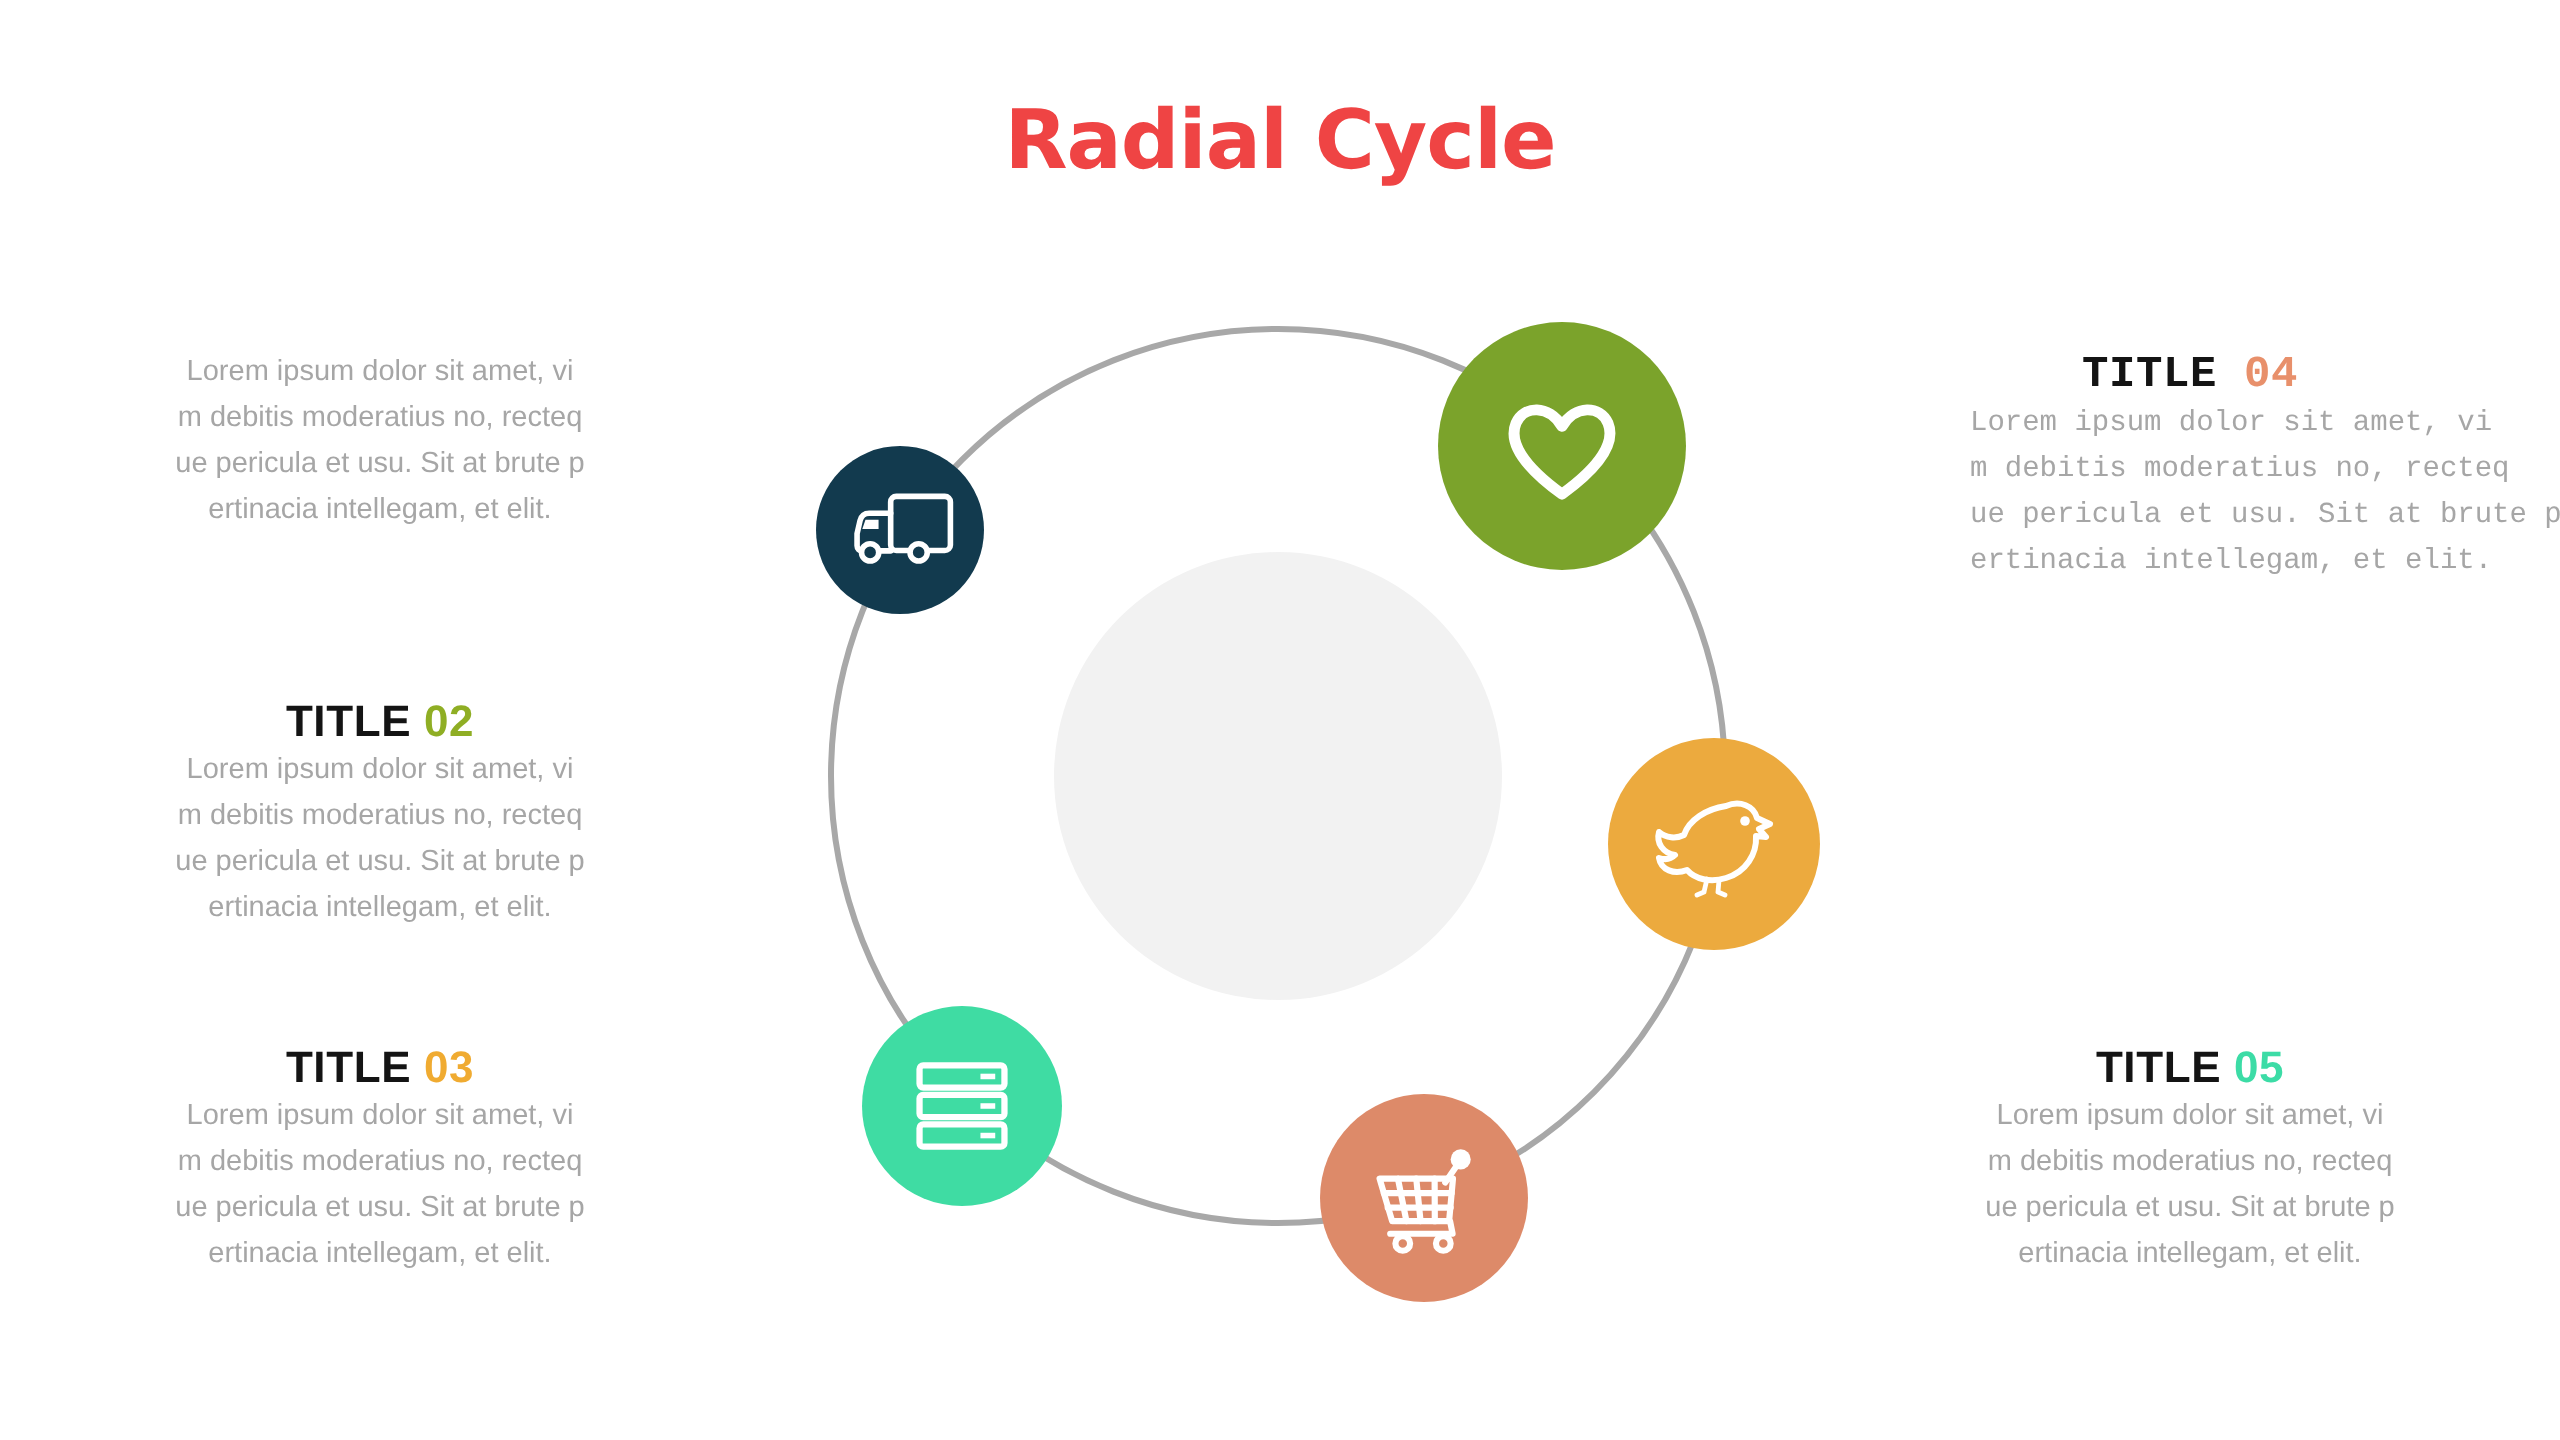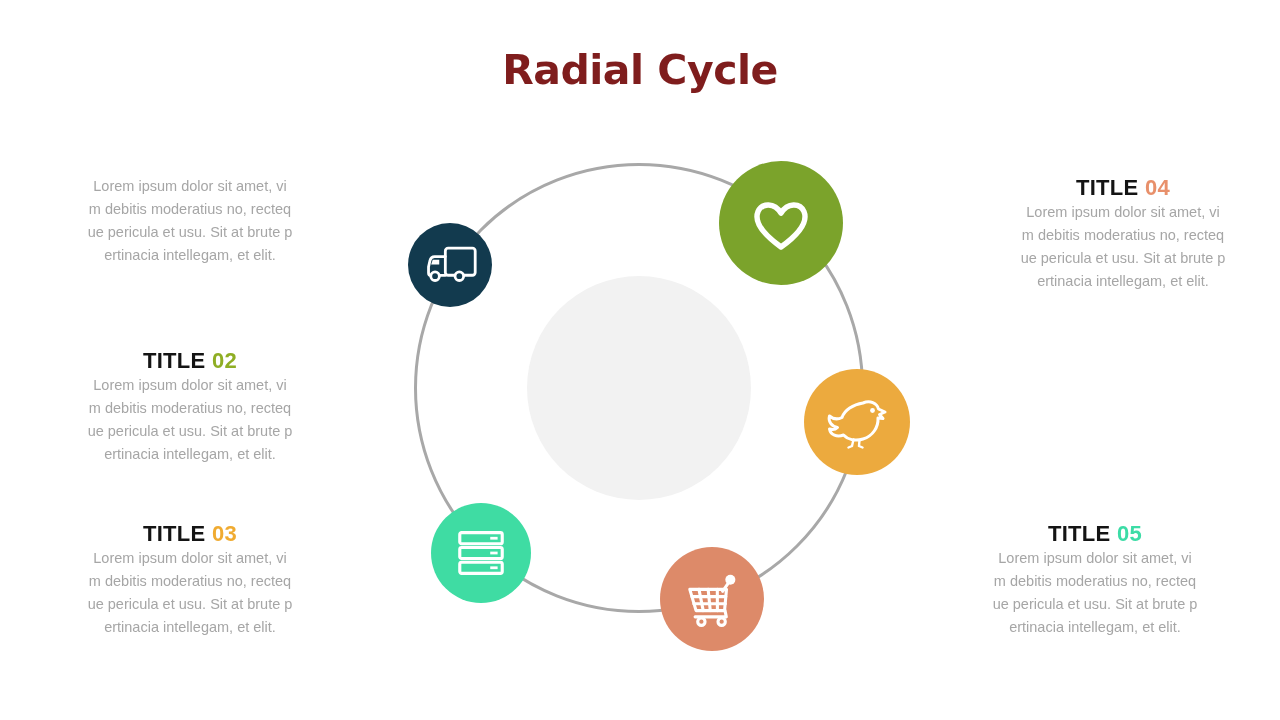--- a/index.html
+++ b/index.html
@@ -1,32 +1,32 @@
 <!DOCTYPE html>
 <html><head>
 <meta charset="utf-8">
 <style>
   html,body{margin:0;padding:0;background:#ffffff;}
   .slide{position:relative;width:1280px;height:720px;background:#ffffff;overflow:hidden;
          font-family:"Liberation Sans",sans-serif;}
 
   .main-title{position:absolute;left:0;top:46px;width:1280px;text-align:center;margin:0;
               font-family:"DejaVu Sans","Liberation Sans",sans-serif;
-              font-size:41px;font-weight:800;color:#7f1d1d;letter-spacing:-0.5px;}
+              font-size:41px;font-weight:800;color:#ef4444;letter-spacing:-0.5px;}
 
   
   .panel{position:absolute;width:220px;text-align:center;}
   .panel h2{margin:0;font-size:22px;line-height:26px;font-weight:700;color:#141414;letter-spacing:0.3px;}
   .panel .num{font-weight:700;}
   .panel-body{font-size:14.5px;line-height:23px;}
   .panel-body div{white-space:nowrap;}
   .p1{left:80px;top:175px;}
   .p2{left:80px;top:348px;}
   .p3{left:80px;top:521px;}
-  .p4{left:1013px;top:175px;}
+  .p4{left:985px;top:175px;font-family:Liberation Mono, monospace;}
   .p5{left:985px;top:521px;}
 
   
   .diagram{position:absolute;left:0;top:0;width:1280px;height:720px;}
   .ring{position:absolute;left:414px;top:163px;width:450px;height:450px;border-radius:50%;
         border:3px solid #a8a8a8;box-sizing:border-box;}
   .center-circle{position:absolute;left:527px;top:276px;width:224px;height:224px;border-radius:50%;}
   .node{position:absolute;border-radius:50%;display:flex;align-items:center;justify-content:center;z-index:2;}
   .node svg{display:block;}
   .n-truck {left:408px;top:223px;width:84px;height:84px;}

